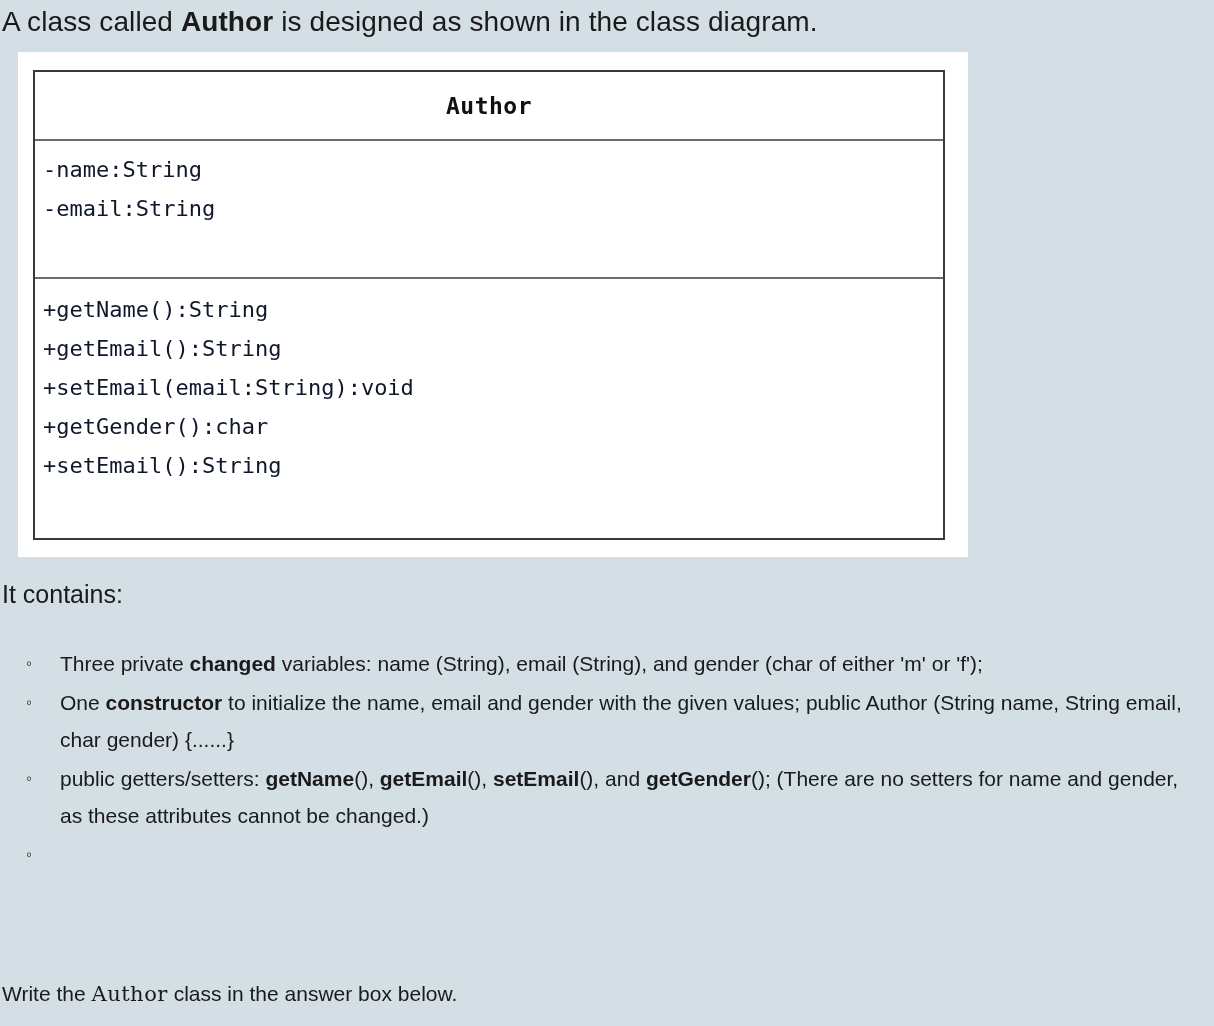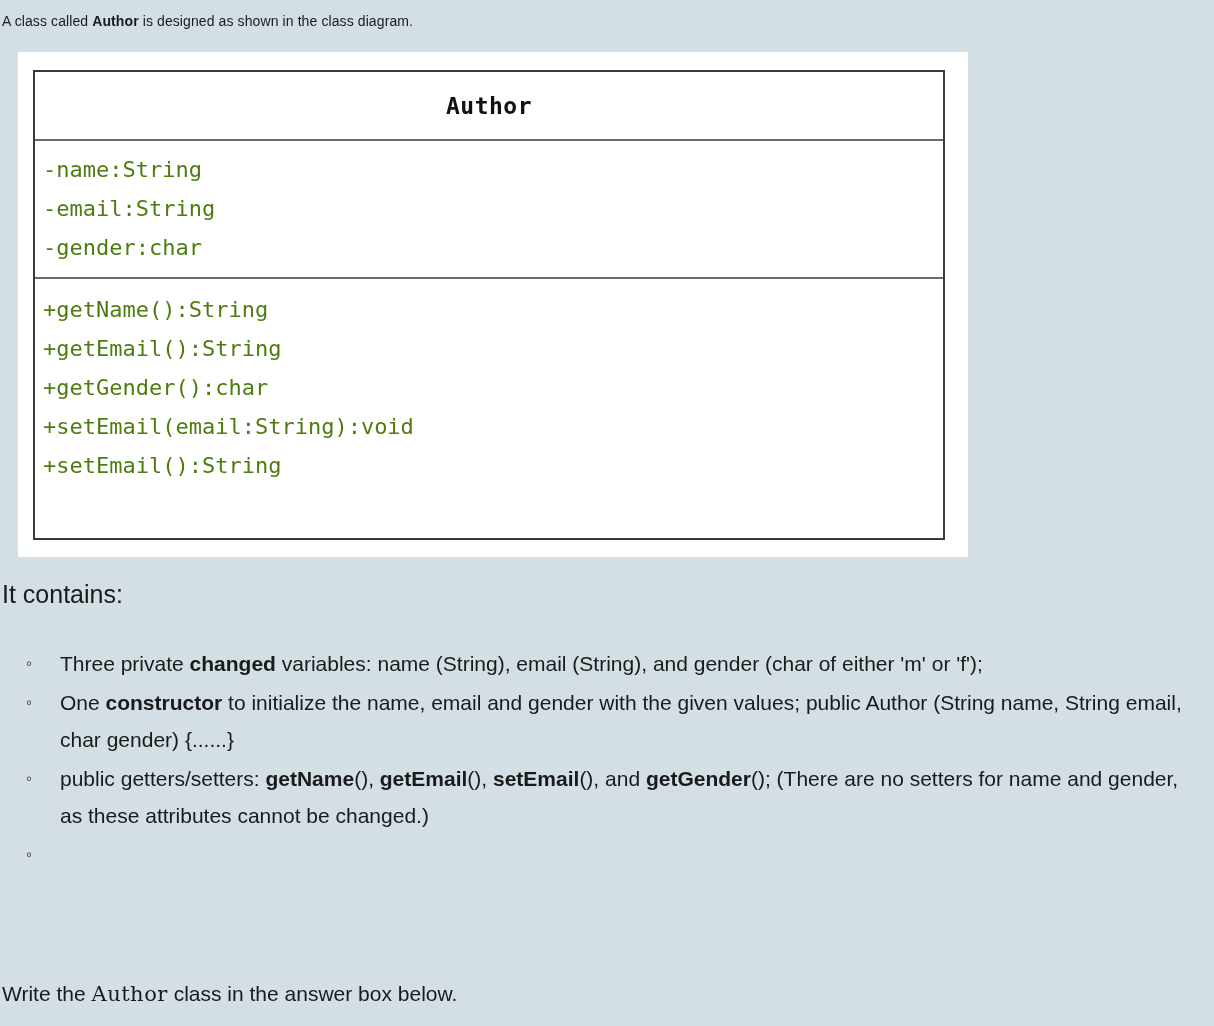--- a/index.html
+++ b/index.html
@@ -20,21 +20,21 @@
     position: relative;
     width: 1214px;
     height: 1026px;
   }
 
   
   .intro {
     position: absolute;
     left: 2px;
     top: 8px;
-    font-size: 14px;
+    font-size: 28px;
     line-height: 27px;
     letter-spacing: 0.1px;
     white-space: nowrap;
   }
   .intro b { font-weight: bold; }
 
   
   .diagram-figure {
     position: absolute;
     left: 18px;
@@ -75,21 +75,21 @@
     padding: 9px 0 0 8px;
   }
   .uml-methods {
     padding: 11px 0 0 8px;
   }
 
   .uml-line {
     font-family: "DejaVu Sans Mono", monospace;
     font-size: 22px;
     line-height: 39px;
-    color: #4d7c0f;
+    color: #0f172a;
     white-space: pre;
     letter-spacing: 0px;
   }
 
   
   .contains {
     position: absolute;
     left: 2px;
     top: 581px;
     font-size: 25px;
@@ -148,28 +148,27 @@
   <div class="diagram-figure">
     <div class="uml-class">
 
       <div class="uml-title-row">
         <span class="uml-title">Author</span>
       </div>
 
       <div class="uml-attrs">
         <div class="uml-line">-name:String</div>
         <div class="uml-line">-email:String</div>
-        <div class="uml-line">-gender:char</div>
       </div>
 
       <div class="uml-methods">
         <div class="uml-line">+getName():String</div>
         <div class="uml-line">+getEmail():String</div>
+        <div class="uml-line">+setEmail(email:String):void</div>
         <div class="uml-line">+getGender():char</div>
-        <div class="uml-line">+setEmail(email:String):void</div>
         <div class="uml-line">+setEmail():String</div>
       </div>
 
     </div>
   </div>
 
   <div class="contains">It contains:</div>
 
   <div class="bullets">
     <div class="bullet">

